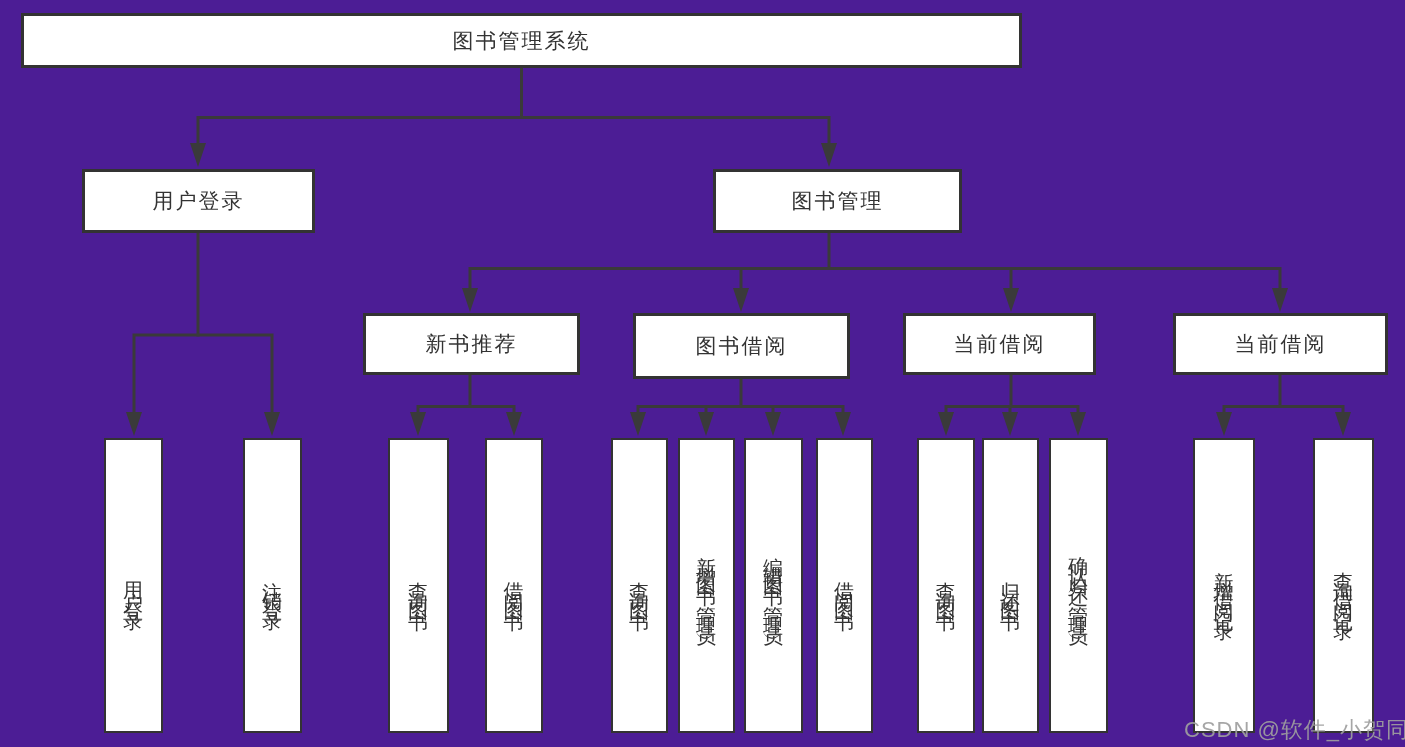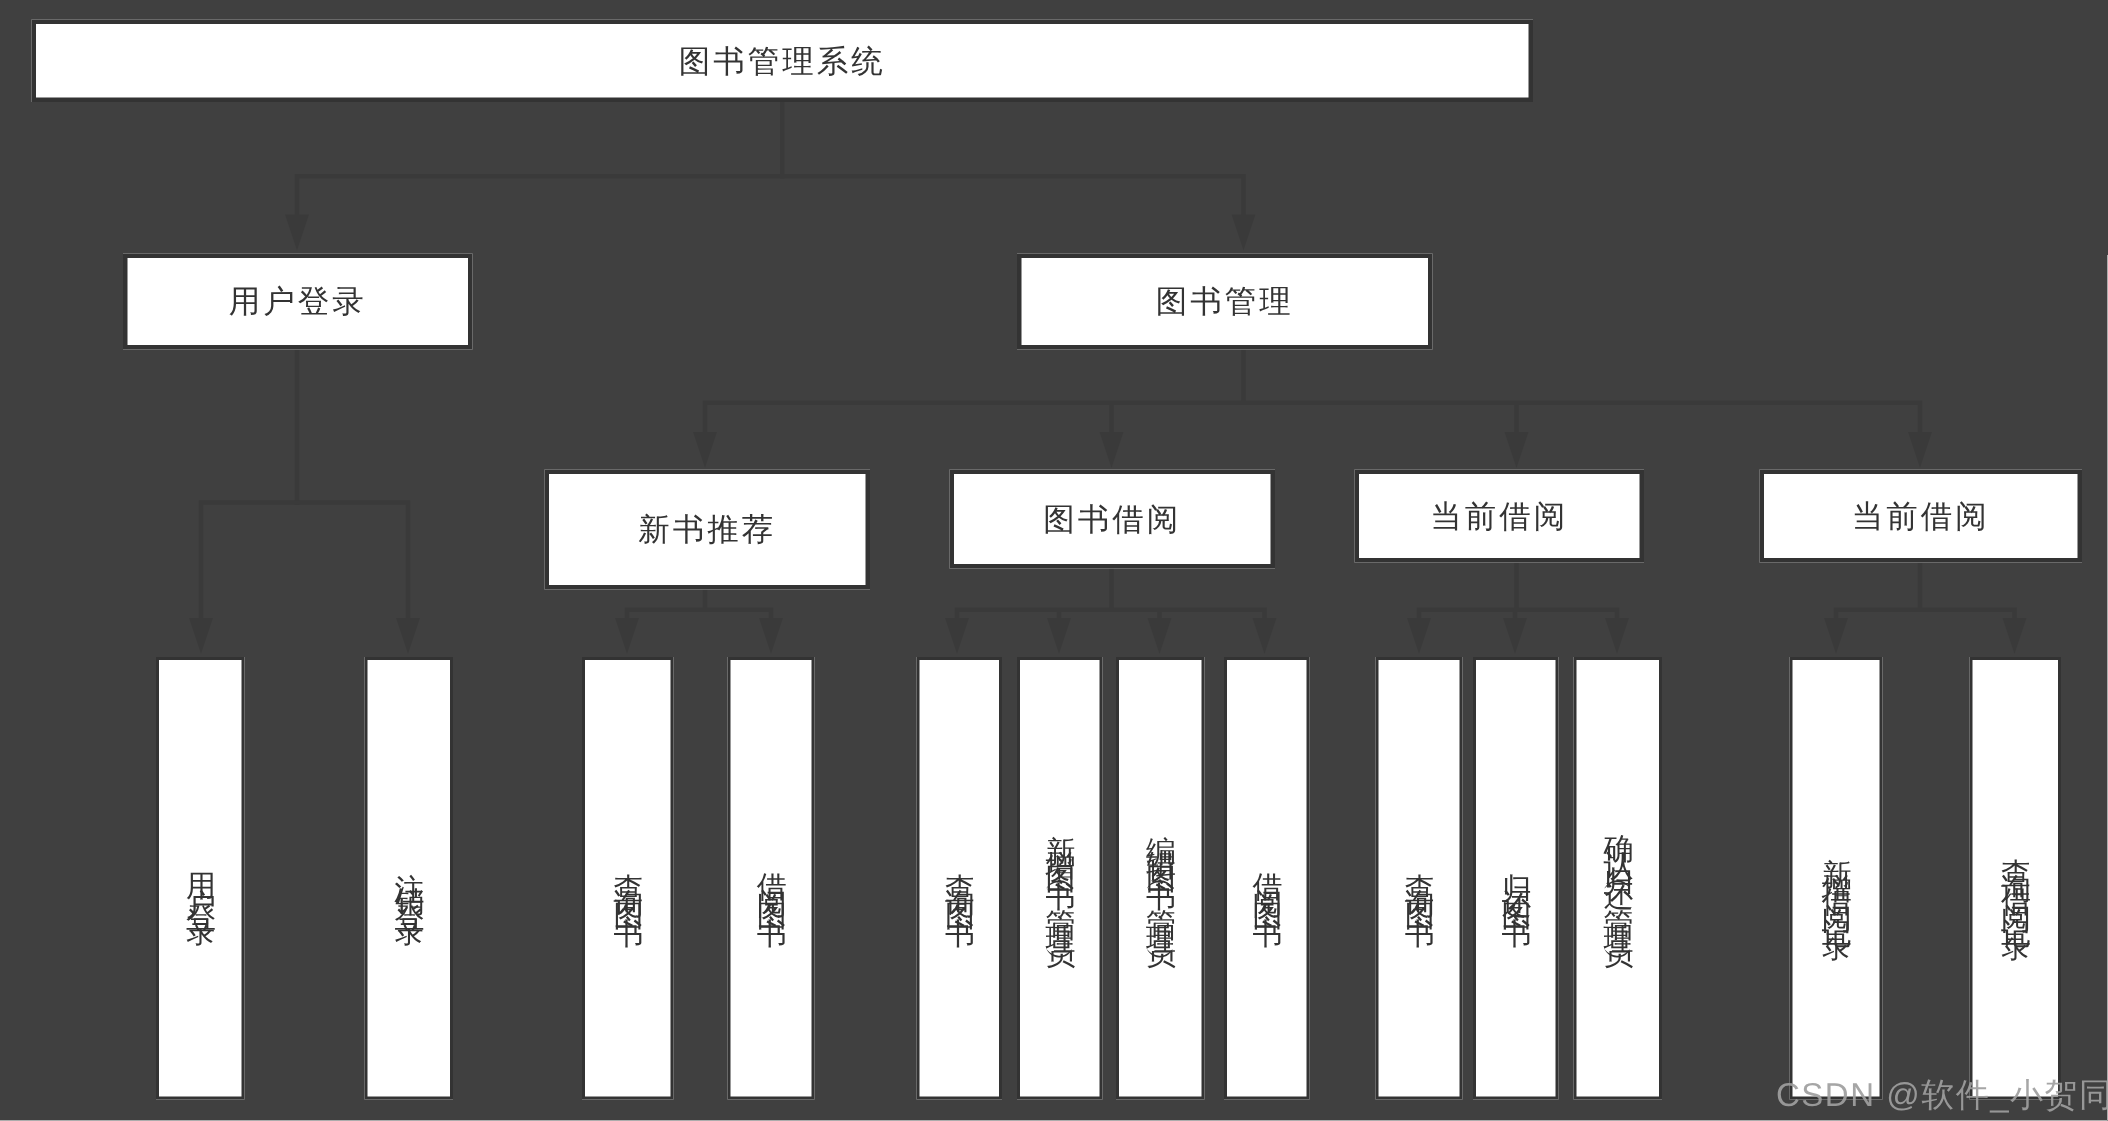--- a/index.html
+++ b/index.html
@@ -1,19 +1,19 @@
 <!DOCTYPE html>
 <html><head>
 <meta charset="utf-8">
 <style>
   html,body{margin:0;padding:0;background:#ffffff;}
   .canvas{
     position:relative;
     width:1405px;height:747px;
-    background:#404040;
+    background:#4c1d95;
     font-family:"Liberation Sans", sans-serif;
     color:#333333;
     overflow:hidden;
   }
   .connectors{position:absolute;left:0;top:0;width:1405px;height:747px;z-index:1;}
   .box{
     position:absolute;
     background:#ffffff;
     border:3px solid #333333;
     box-sizing:border-box;
@@ -97,25 +97,25 @@
     </g>
   </svg>
 
   <div class="box" style="left:21px;top:13px;width:1001px;height:55px">
     <span>图书管理系统</span>
   </div>
 
   <div class="box" style="left:82px;top:169px;width:233px;height:64px">
     <span>用户登录</span>
   </div>
-  <div class="box" style="left:678px;top:169px;width:277px;height:64px">
+  <div class="box" style="left:713px;top:169px;width:249px;height:64px">
     <span>图书管理</span>
   </div>
 
-  <div class="box" style="left:363px;top:313px;width:217px;height:80px">
+  <div class="box" style="left:363px;top:313px;width:217px;height:62px">
     <span>新书推荐</span>
   </div>
   <div class="box" style="left:633px;top:313px;width:217px;height:66px">
     <span>图书借阅</span>
   </div>
   <div class="box" style="left:903px;top:313px;width:193px;height:62px">
     <span>当前借阅</span>
   </div>
   <div class="box" style="left:1173px;top:313px;width:215px;height:62px">
     <span>当前借阅</span>

